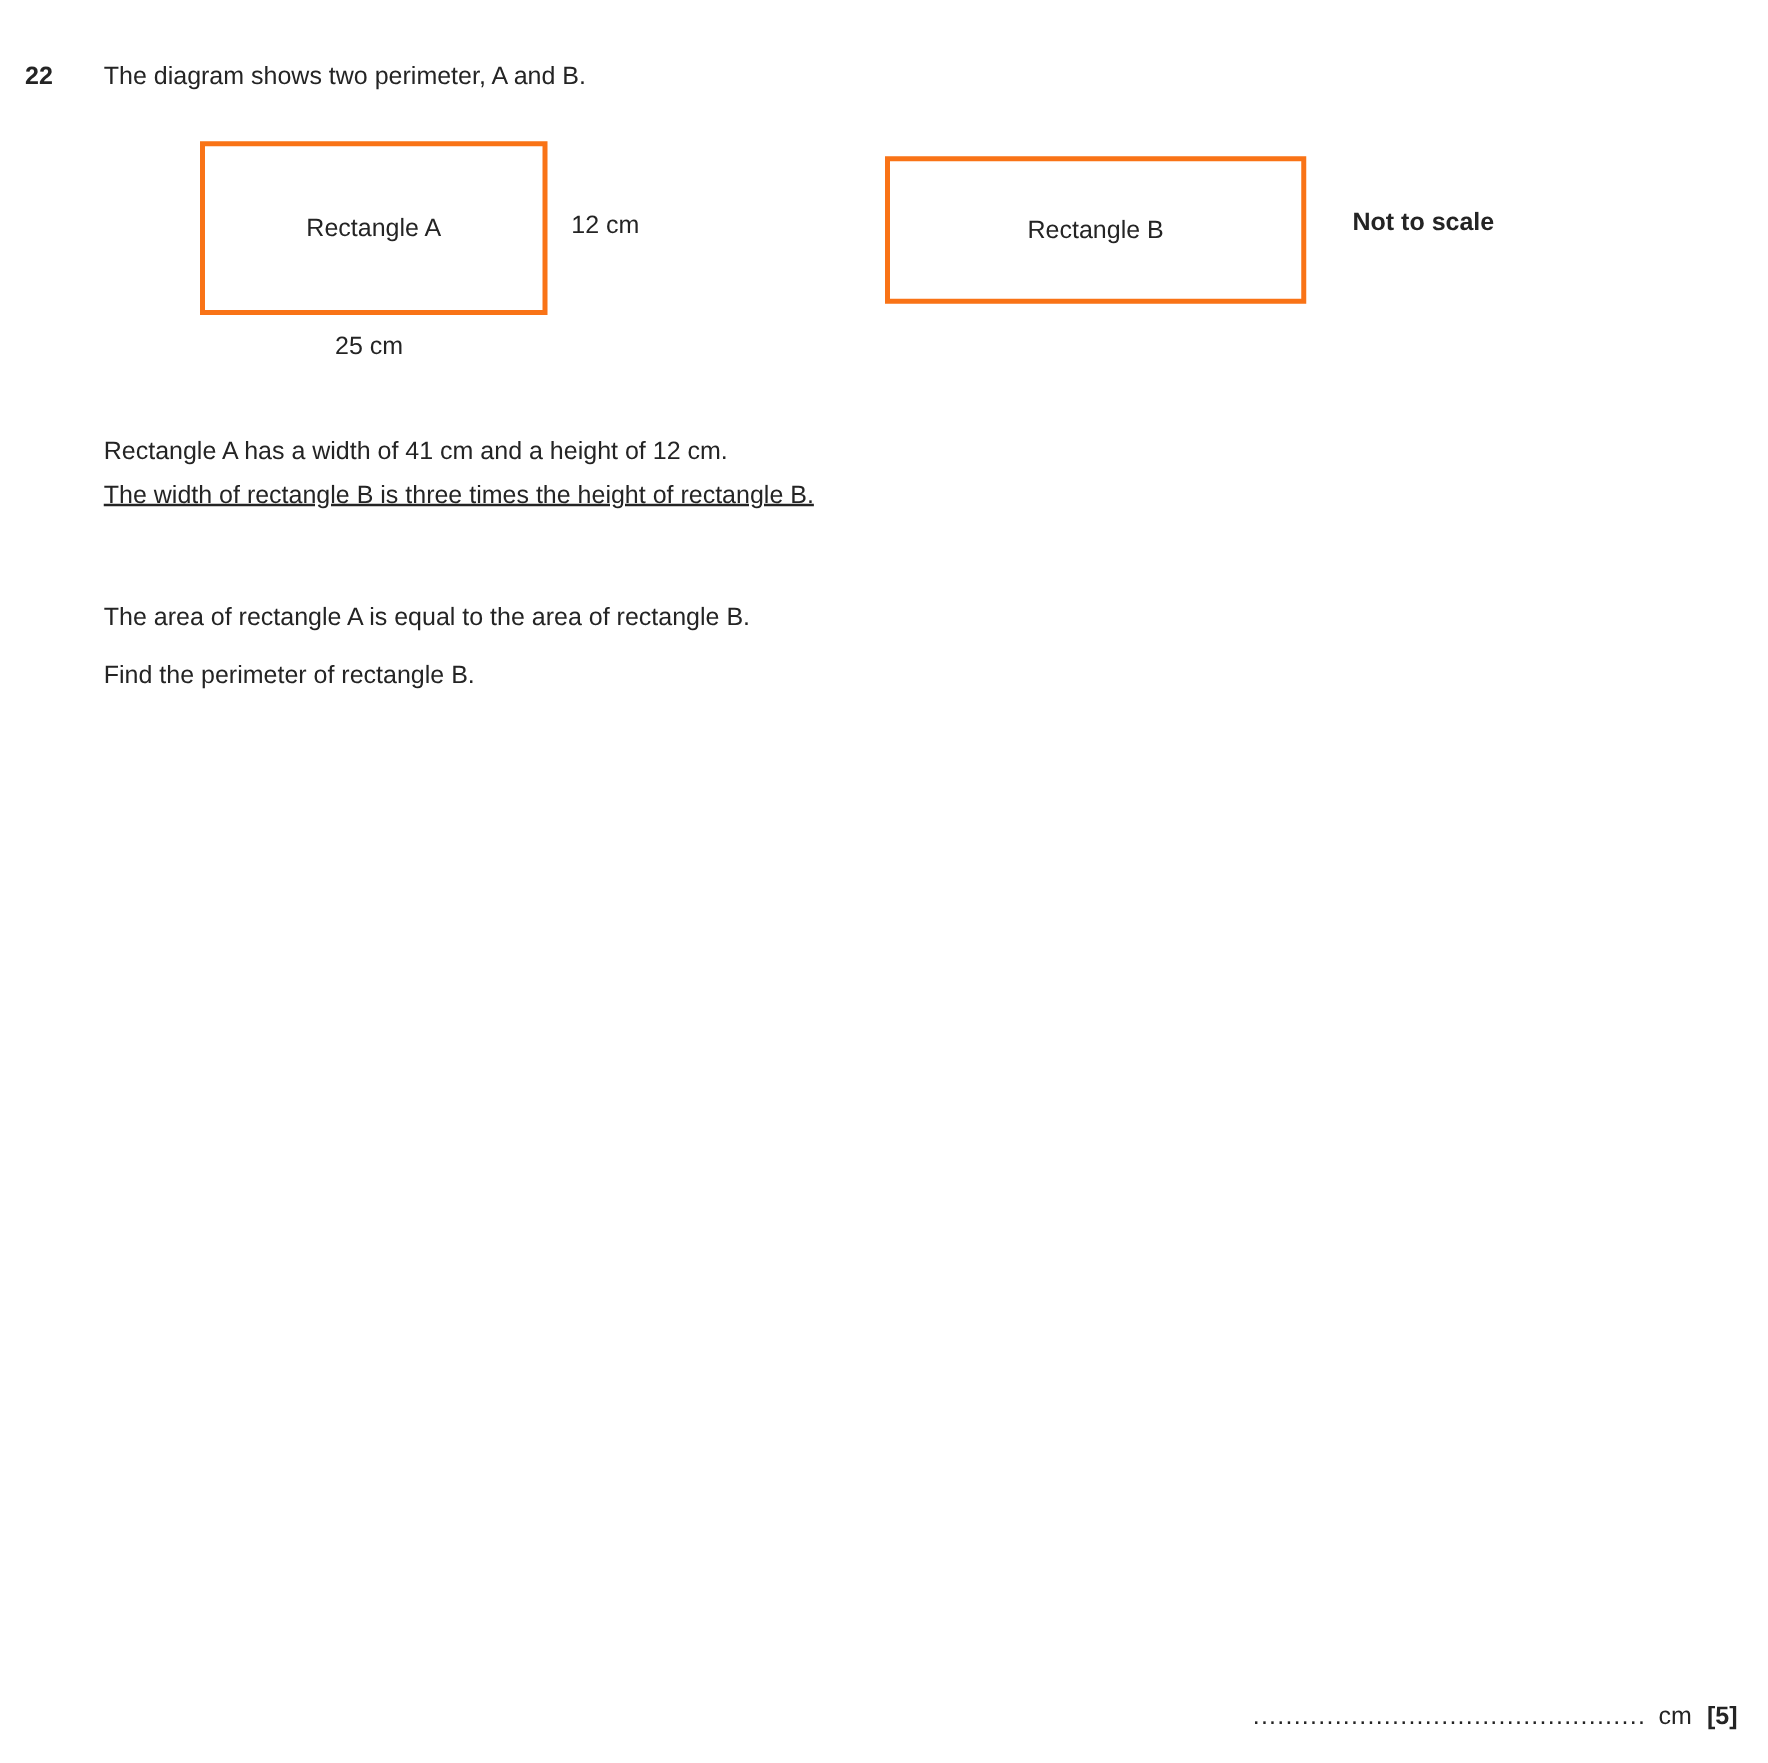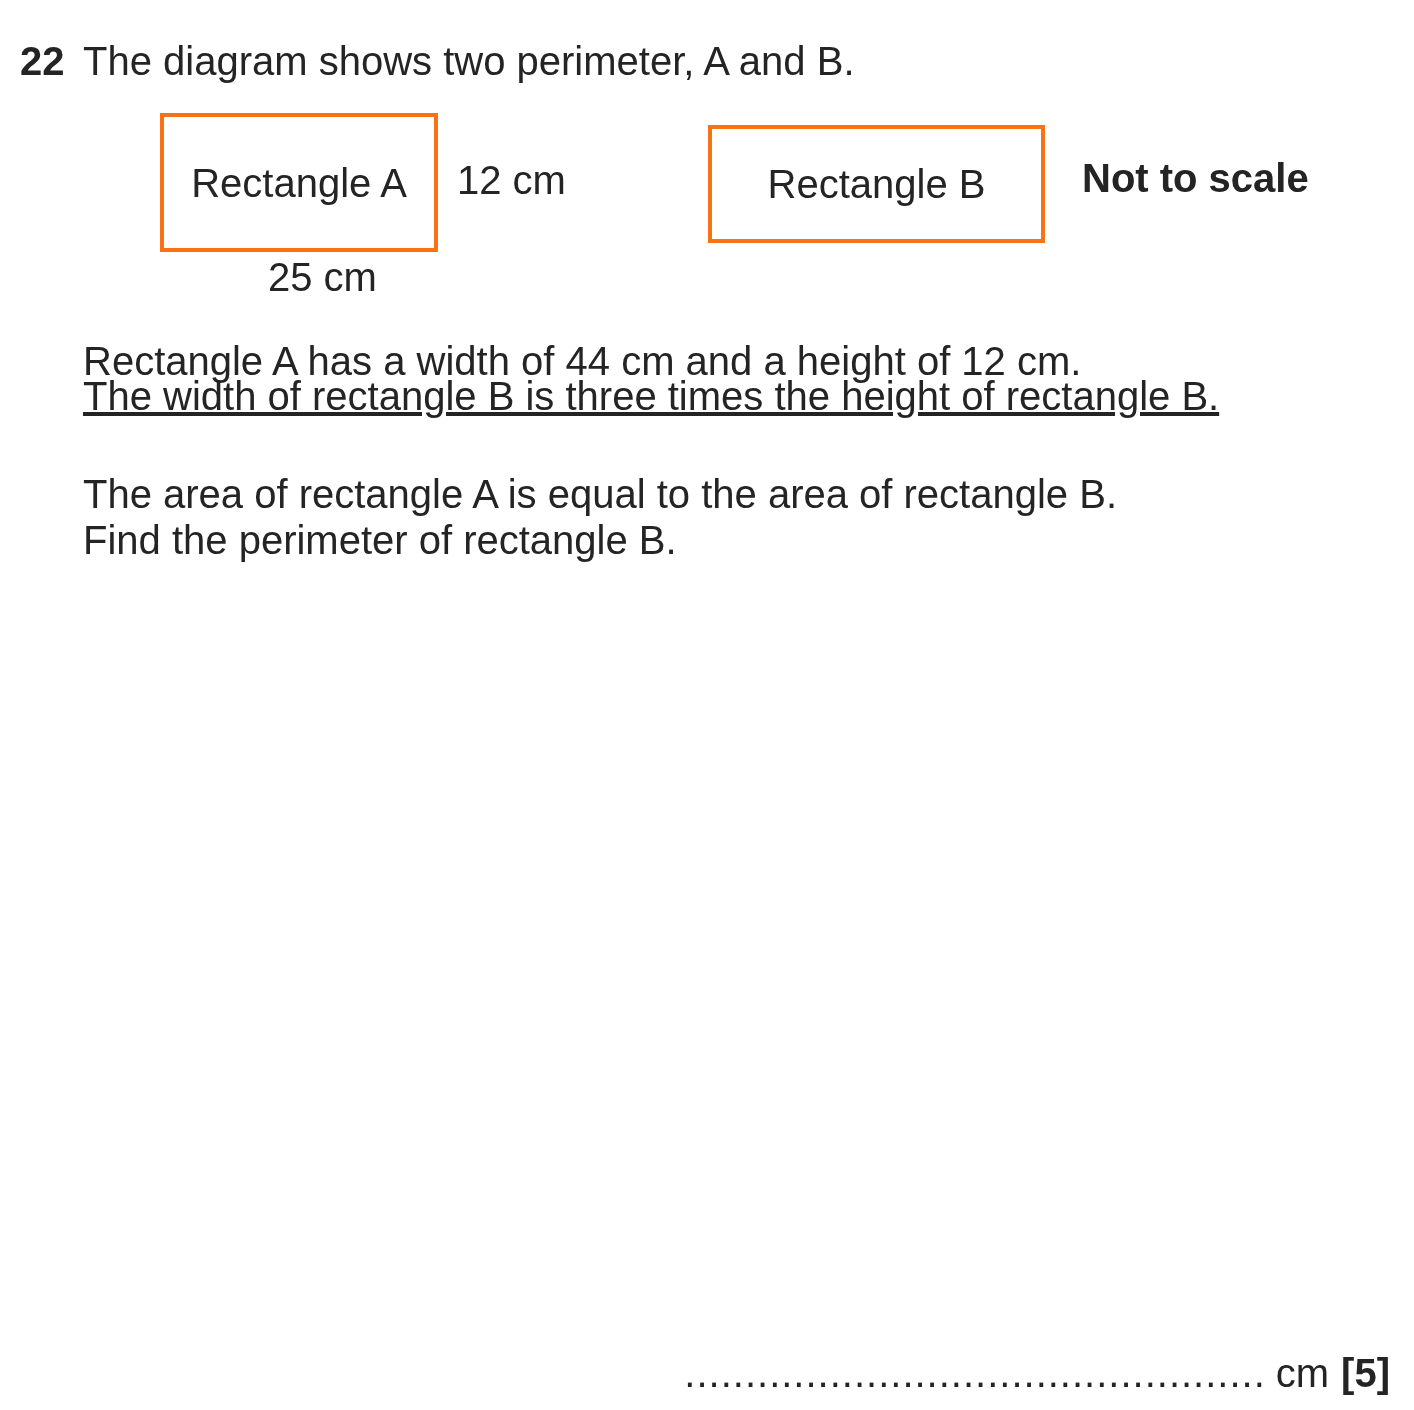--- a/index.html
+++ b/index.html
@@ -10,21 +10,21 @@
     width: 1414px;
     height: 1410px;
     background: #ffffff;
     font-family: "Liberation Sans", sans-serif;
     color: #242424;
     position: relative;
     overflow: hidden;
   }
   .abs { position: absolute; }
   .t30 {
-    font-size: 40px;
+    font-size: 20px;
     line-height: 36px;
     white-space: nowrap;
   }
   .bold { font-weight: 700; }
   .rect-box {
     position: absolute;
     border: 4px solid #f97316;
     background: #ffffff;
     box-sizing: border-box;
     display: flex;
@@ -65,21 +65,21 @@
 <div class="abs t30 dim-height">12 cm</div>
 
 <div class="abs t30 dim-width">25 cm</div>
 
 <div class="rect-box rect-b">
   <span class="t30">Rectangle B</span>
 </div>
 
 <div class="abs t30 bold nts">Not to scale</div>
 
-<div class="abs t30 stmt-0">Rectangle A has a width of 44 cm and a height of 12 cm.</div>
+<div class="abs t30 stmt-0">Rectangle A has a width of 41 cm and a height of 12 cm.</div>
 
 <div class="abs t30 stmt-1">The width of rectangle B is three times the height of rectangle B.</div>
 
 <div class="abs t30 stmt-2">The area of rectangle A is equal to the area of rectangle B.</div>
 
 <div class="abs t30 stmt-3">Find the perimeter of rectangle B.</div>
 
 <div class="abs t30 answer-line">
   <span class="answer-dots">................................................</span><span class="answer-unit">cm</span><span class="answer-marks">[5]</span>
 </div>

